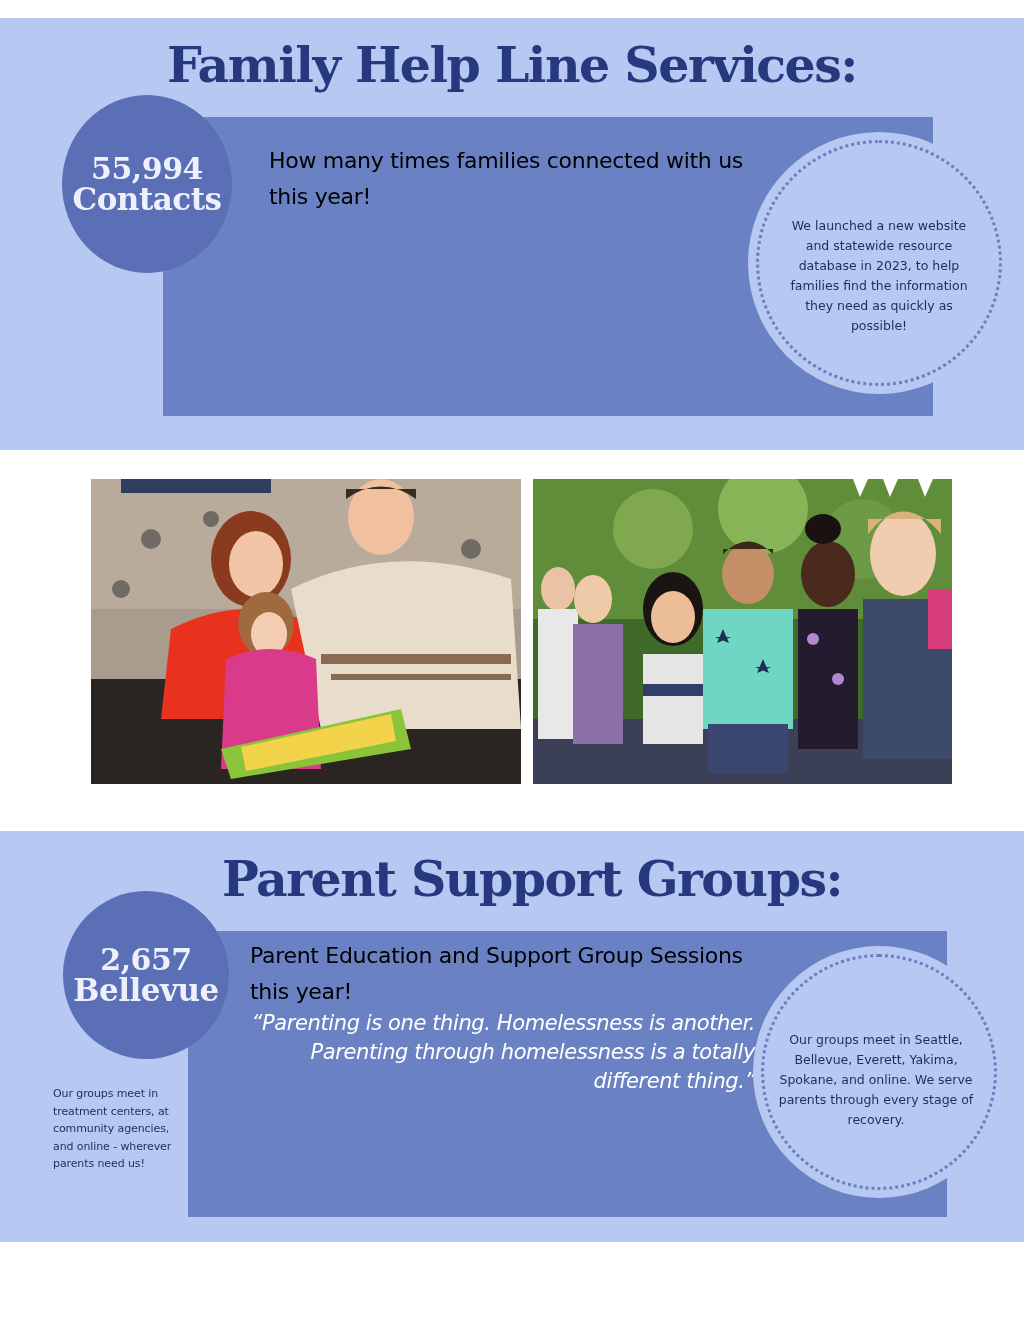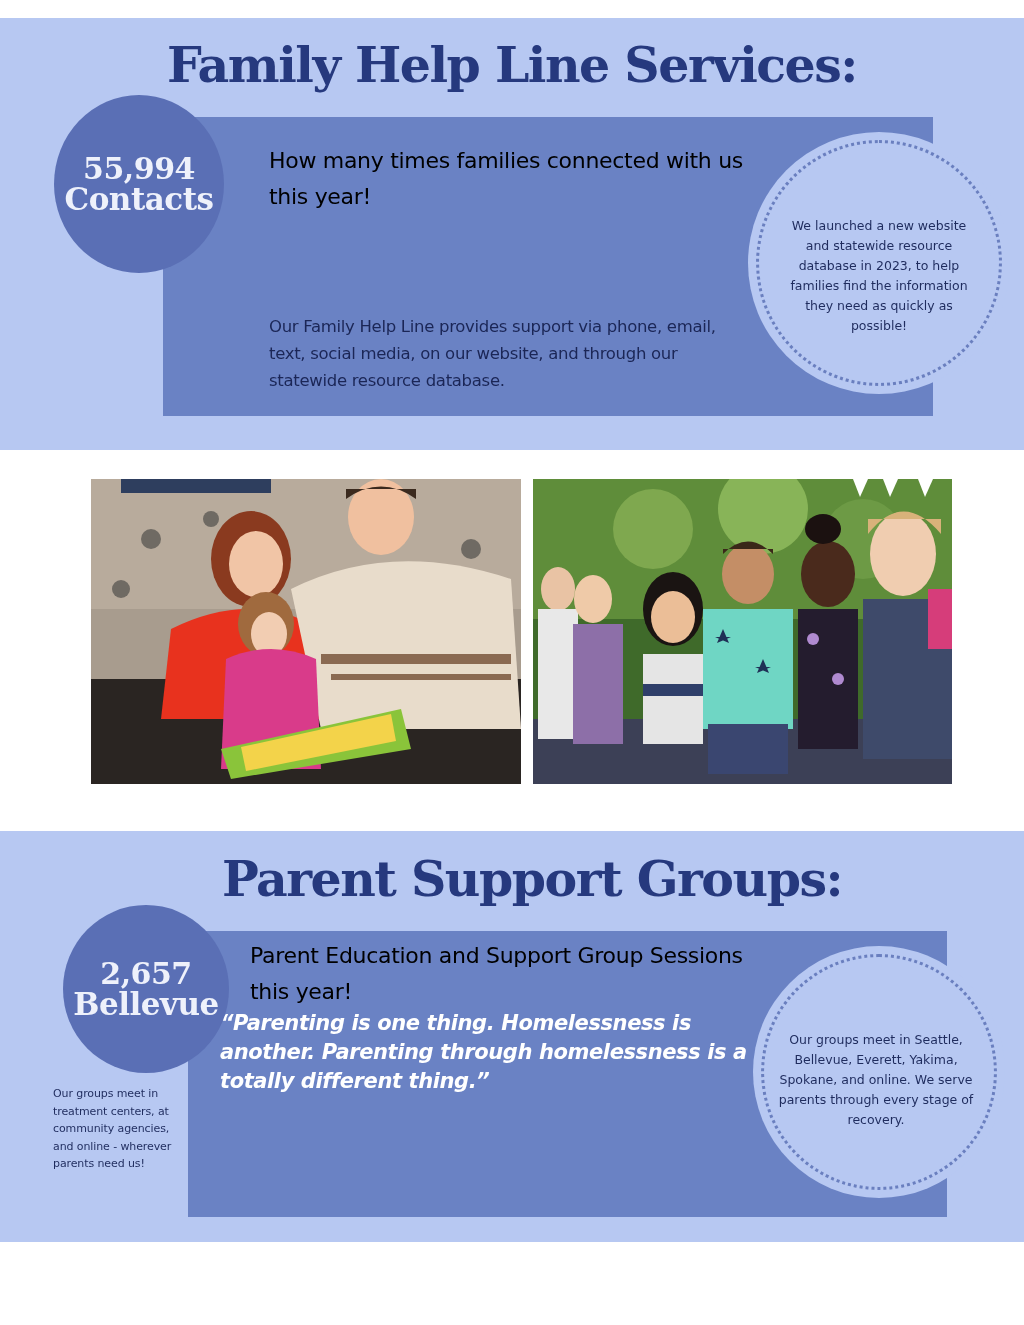--- a/index.html
+++ b/index.html
@@ -21,22 +21,22 @@
   .box { position: absolute; background: #6a82c4; overflow: hidden; }
   .sec1 .box { left: 163px; top: 99px; width: 770px; height: 299px; }
   .sec2 .box { left: 188px; top: 100px; width: 759px; height: 286px; }
 
   .stat-circle {
     position: absolute; border-radius: 50%; background: #5a6fb5;
     display: flex; flex-direction: column; align-items: center; justify-content: center;
     color: #eef1fb; font-family: "DejaVu Serif", serif; font-weight: bold;
     text-align: center; line-height: 1.0; z-index: 3;
   }
-  .sec1 .stat-circle { left: 54px; top: 77px; width: 170px; height: 178px; }
-  .sec2 .stat-circle { left: 63px; top: 74px; width: 166px; height: 168px; }
+  .sec1 .stat-circle { left: 62px; top: 77px; width: 170px; height: 178px; }
+  .sec2 .stat-circle { left: 63px; top: 60px; width: 166px; height: 168px; }
   .stat-num { font-size: 30px; letter-spacing: -0.5px; }
   .stat-unit { font-size: 31px; letter-spacing: -0.5px; }
 
   .dot-circle {
     position: absolute; border-radius: 50%; background: #b7c8f2;
     z-index: 2;
   }
   .dot-ring {
     position: absolute; border-radius: 50%;
     border: 3px dotted #6a7fbf;
@@ -61,21 +61,21 @@
   }
   .sec1 .headline { left: 269px; top: 125px; width: 500px; }
   .sec2 .headline { left: 250px; top: 107px; width: 520px; }
 
   .quote {
     position: absolute; color: #ffffff;
     font-family: "DejaVu Sans", sans-serif; font-style: italic;
     font-size: 21px; line-height: 29px; letter-spacing: -0.4px; z-index: 2;
   }
   .sec1 .quote { left: 240px; top: 201px; width: 510px; }
-  .sec2 .quote { left: 220px; top: 178px; width: 535px; text-align: left; font-weight: bold; }
+  .sec2 .quote { left: 220px; top: 178px; width: 535px; text-align: right; }
 
   .body-text {
     position: absolute; color: #1b2656;
     font-family: "DejaVu Sans", sans-serif; font-size: 16.5px; line-height: 27px;
     letter-spacing: -0.3px; z-index: 2;
   }
   .sec1 .body-text { left: 269px; top: 295px; width: 480px; }
   .sec2 .body-text { left: 225px; top: 277px; width: 540px; }
 
   .left-note {
@@ -93,21 +93,20 @@
 <body>
 
 <section class="section sec1">
   <h1 class="title">Family Help Line Services:</h1>
   <div class="box"></div>
   <div class="stat-circle">
     <span class="stat-num">55,994</span>
     <span class="stat-unit">Contacts</span>
   </div>
   <p class="headline">How many times families connected with us this year!</p>
-  <p class="body-text">Our Family Help Line provides support via phone, email, text, social media, on our website, and through our statewide resource database.</p>
   <div class="dot-circle">
     <div class="dot-ring"></div>
   </div>
   <p class="side-note">We launched a new website and statewide resource database in 2023, to help families find the information they need as quickly as possible!</p>
 </section>
 
 <div class="photo photo-left">
   <svg viewBox="0 0 430 305" preserveAspectRatio="none">
     <rect width="430" height="305" fill="#a89c8e"></rect>
     <rect x="0" y="0" width="430" height="130" fill="#b8ab9c"></rect>

